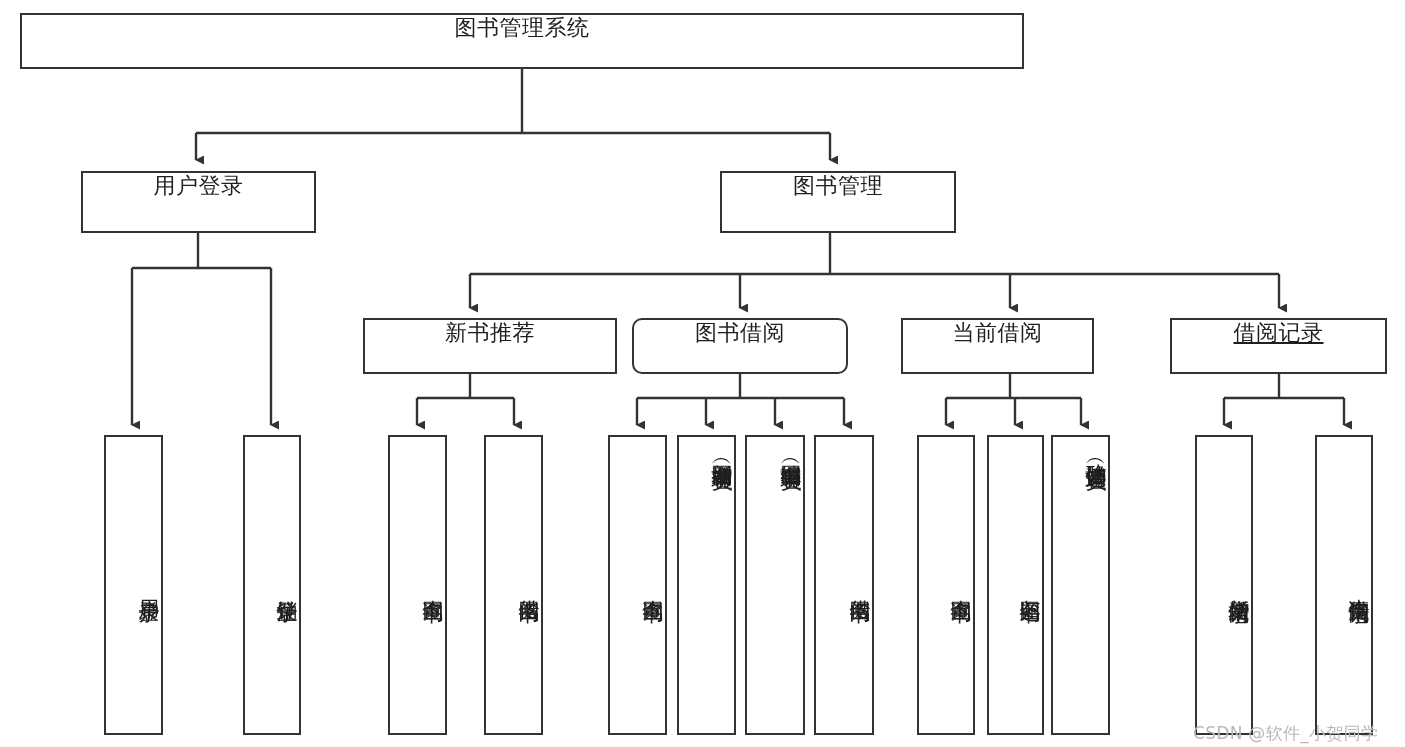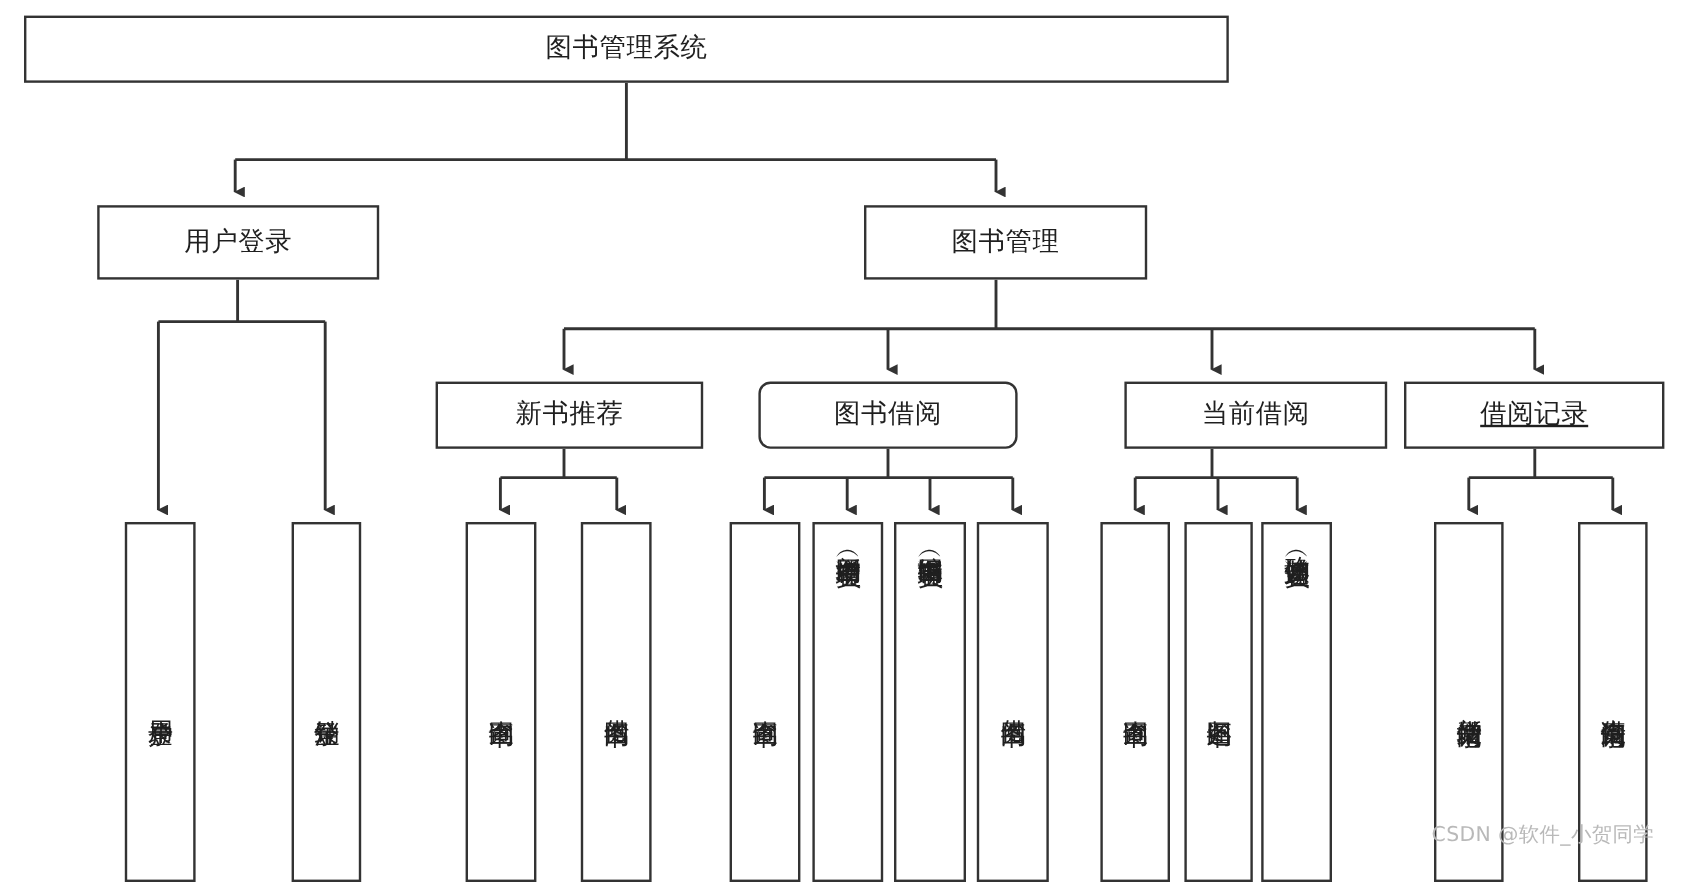--- a/index.html
+++ b/index.html
@@ -27,21 +27,20 @@
     width: 1405px;
     height: 747px;
     pointer-events: none;
   }
   .node {
     position: absolute;
     box-sizing: border-box;
     border: 2px solid #333333;
     background: #ffffff;
     display: flex;
-    align-items: center;
     justify-content: center;
     text-align: center;
     color: #1f1f1f;
     z-index: 2;
   }
   .node.h {
     font-size: 22px;
     letter-spacing: 0.5px;
     line-height: 1.2;
   }
@@ -56,21 +55,21 @@
   .node.v.top-aligned {
     justify-content: flex-start;
     padding-top: 10px;
   }
   .node.v span {
     display: block;
   }
   .watermark {
     position: absolute;
     left: 1193px;
-    top: 684px;
+    top: 722px;
     font-size: 17px;
     color: #b9b9b9;
     white-space: nowrap;
     z-index: 3;
     letter-spacing: 0.3px;
   }
 </style>
 </head>
 <body>
 
@@ -130,27 +129,27 @@
     <span>图书管理系统</span>
   </div>
 
   <div class="node h" style="left:81px; top:171px; width:235px; height:62px;">
     <span>用户登录</span>
   </div>
   <div class="node h" style="left:720px; top:171px; width:236px; height:62px;">
     <span>图书管理</span>
   </div>
 
-  <div class="node h" style="left:363px; top:318px; width:223px; height:56px;">
+  <div class="node h" style="left:363px; top:318px; width:254px; height:56px;">
     <span>新书推荐</span>
   </div>
   <div class="node h" style="left:632px; top:318px; width:216px; height:56px;border-radius:10px;">
     <span>图书借阅</span>
   </div>
-  <div class="node h" style="left:901px; top:318px; width:219px; height:56px;margin-left:36px;">
+  <div class="node h" style="left:901px; top:318px; width:193px; height:56px;">
     <span>当前借阅</span>
   </div>
   <div class="node h" style="left:1170px; top:318px; width:217px; height:56px;text-decoration:underline;">
     <span>借阅记录</span>
   </div>
 
   <div class="node v" style="left:104px; top:435px; width:59px; height:300px;">
     <span>用户登录</span>
   </div>
   <div class="node v" style="left:243px; top:435px; width:58px; height:300px;">

